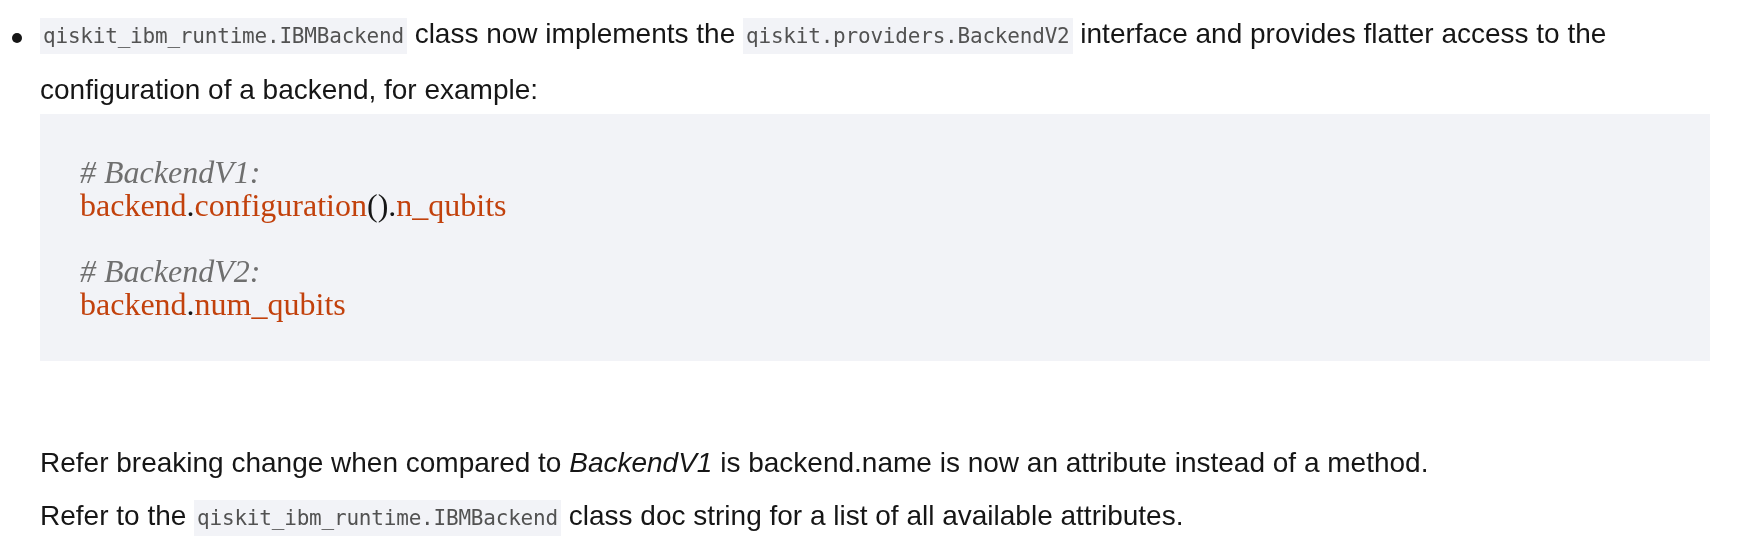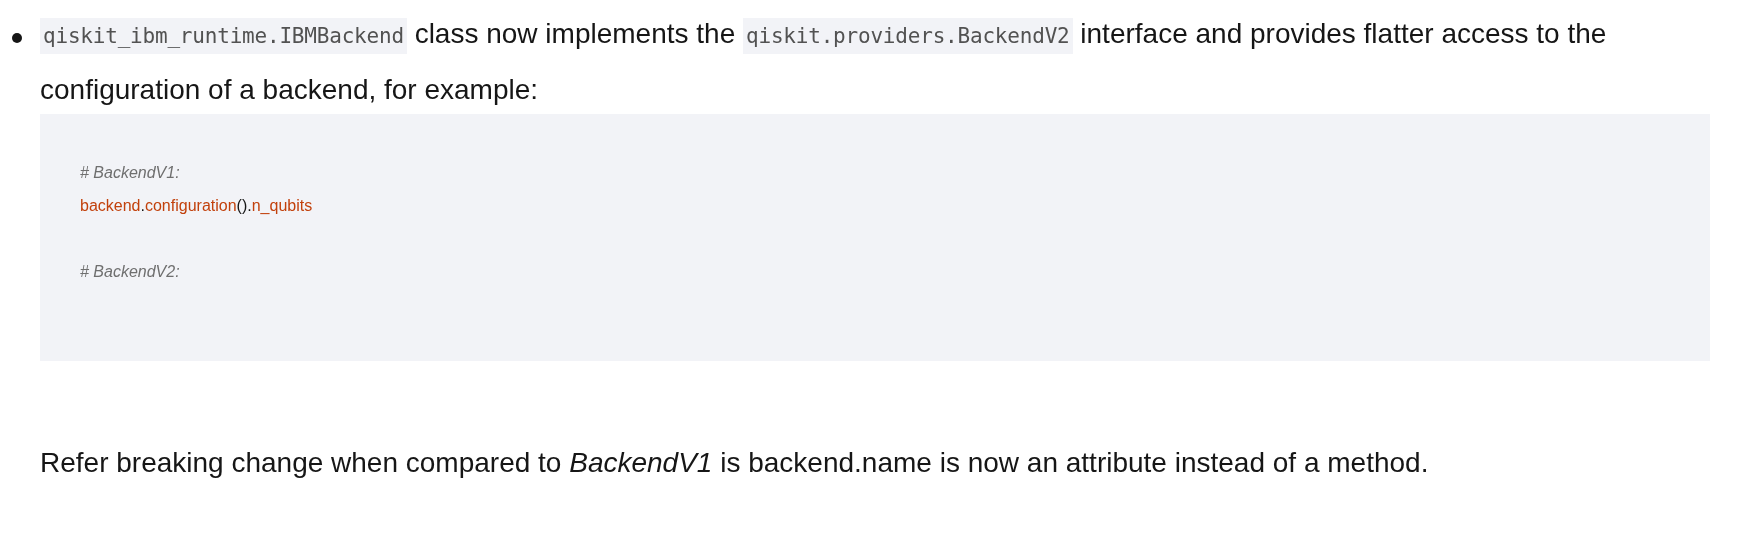--- a/index.html
+++ b/index.html
@@ -48,22 +48,22 @@
     }
     .code-block {
       position: absolute;
       left: 40px;
       top: 114px;
       width: 1670px;
       height: 247px;
       background: #f2f3f7;
       box-sizing: border-box;
       padding: 42px 40px 0 40px;
-      font-family: Liberation Sans, sans-serif;
-      font-size: 16px;
+      font-family: Liberation Serif, serif;
+      font-size: 32px;
       line-height: 33px;
     }
     .code-line {
       white-space: pre;
       height: 33px;
     }
     .code-blank {
       height: 33px;
     }
     .tok-comment {
@@ -98,20 +98,24 @@
   <div class="bullet-item">
     <span class="bullet-dot"></span>
     <span class="inline-code">qiskit_ibm_runtime.IBMBackend</span><span> class now implements the </span><span class="inline-code">qiskit.providers.BackendV2</span><span> interface and provides flatter access to the configuration of a backend, for example:</span>
   </div>
 
   <div class="code-block">
     <div class="code-line"><span class="tok-comment"># BackendV1:</span></div>
     <div class="code-line"><span class="tok-name">backend</span><span class="tok-punct">.</span><span class="tok-name">configuration</span><span class="tok-punct">()</span><span class="tok-punct">.</span><span class="tok-name">n_qubits</span></div>
     <div class="code-blank"></div>
     <div class="code-line"><span class="tok-comment"># BackendV2:</span></div>
+    <div class="code-line"><span class="tok-name">backend</span><span class="tok-punct">.</span><span class="tok-name">num_qubits</span></div>
   </div>
 
   <div class="para para-1">
     <span>Refer breaking change when compared to </span><span class="em">BackendV1</span><span> is backend.name is now an attribute instead of a method.</span>
   </div>
 
+  <div class="para para-2">
+    <span>Refer to the </span><span class="inline-code">qiskit_ibm_runtime.IBMBackend</span><span> class doc string for a list of all available attributes.</span>
+  </div>
 
 </div>
 
 </body></html>

